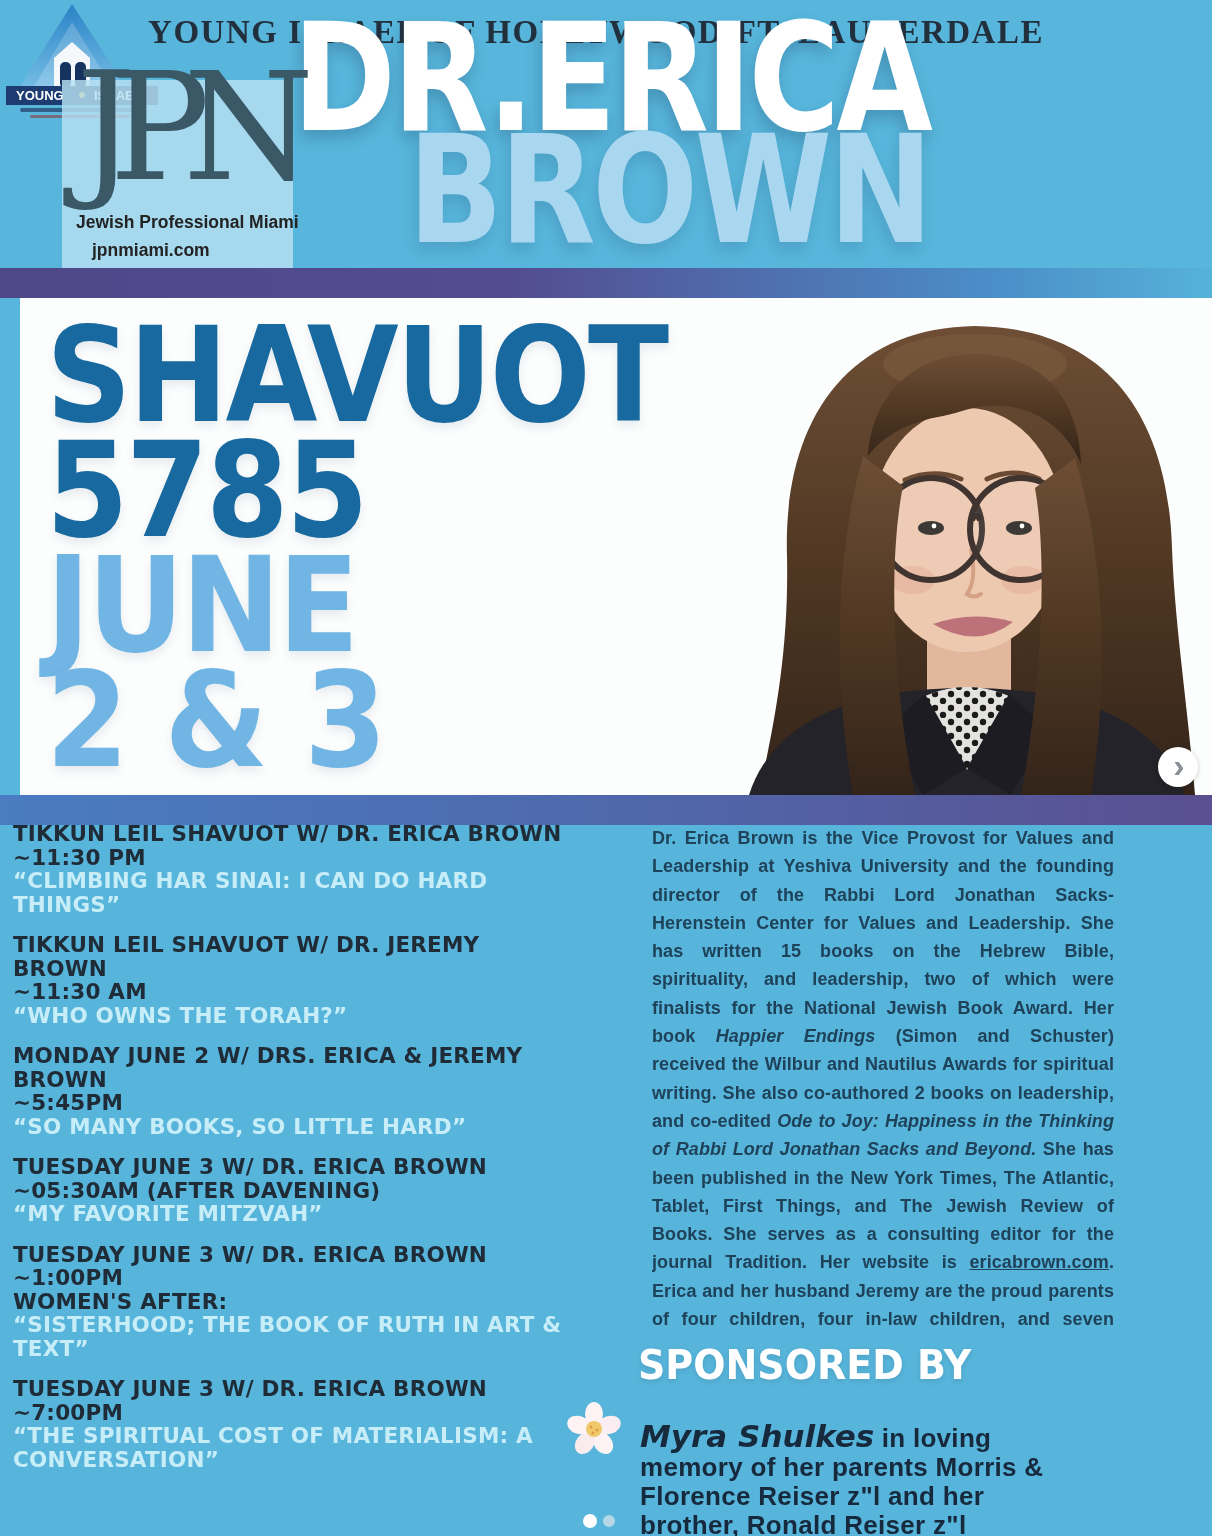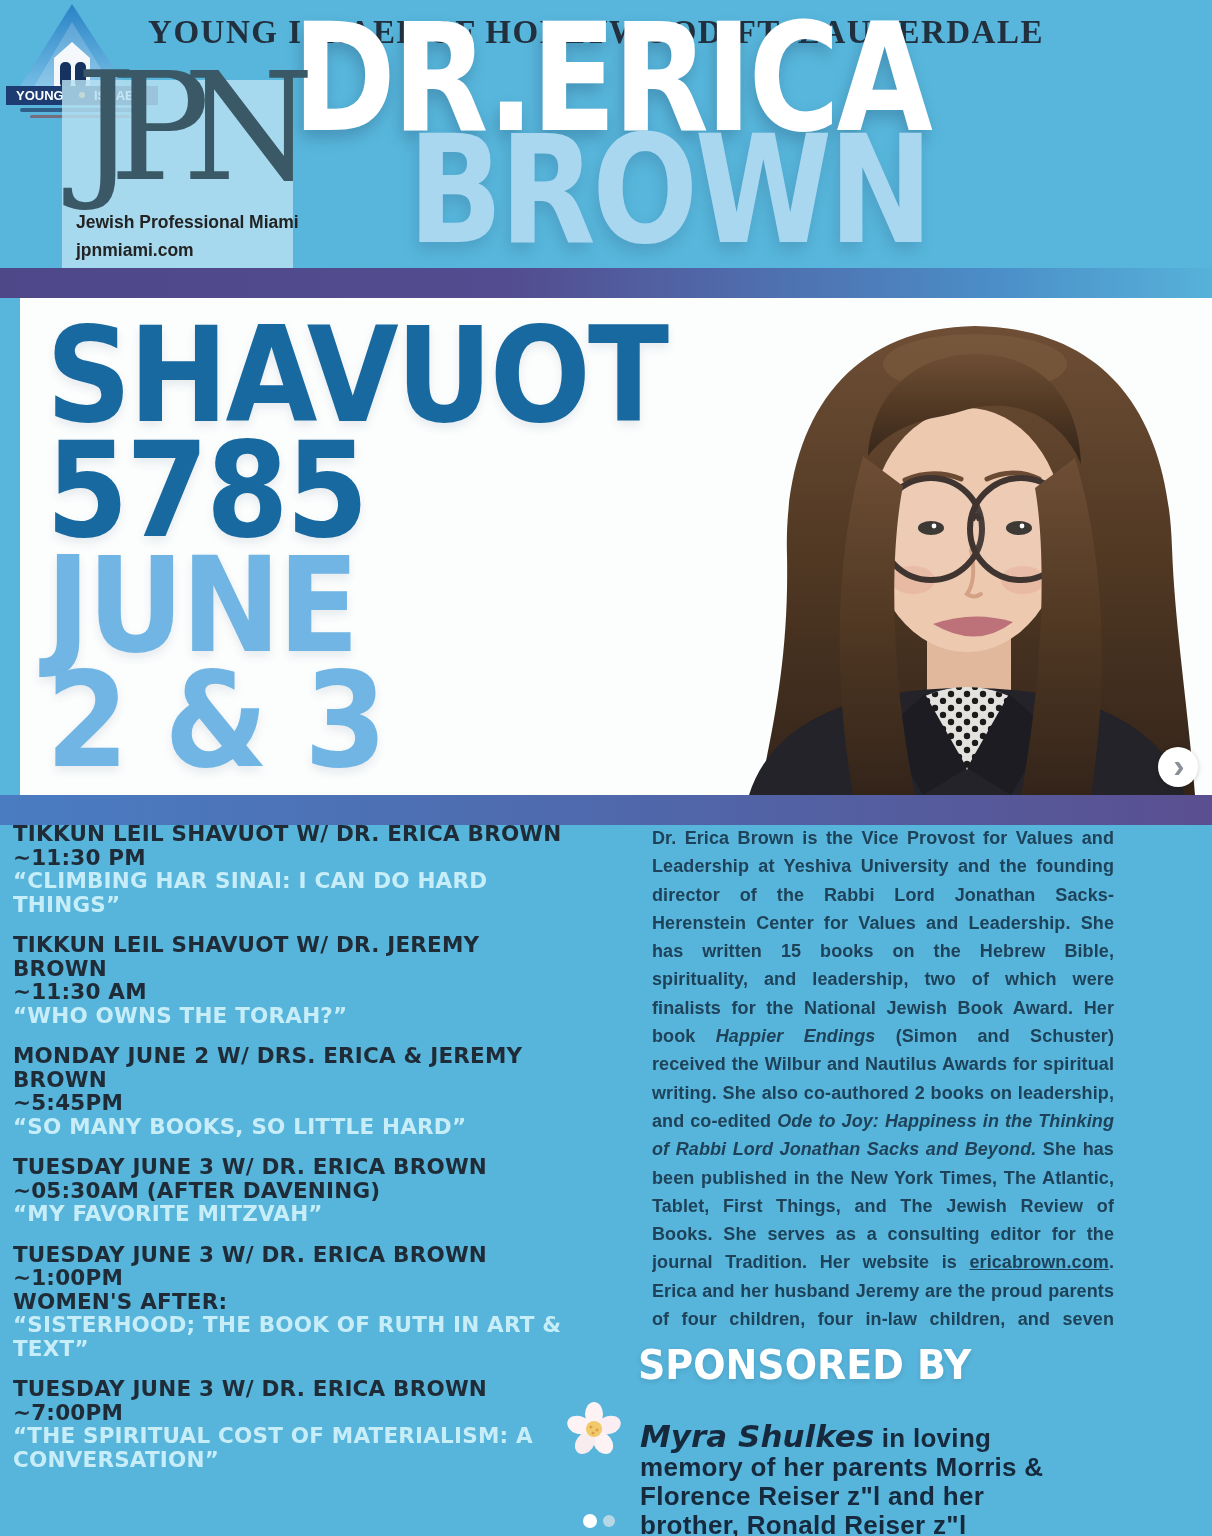--- a/index.html
+++ b/index.html
@@ -86,21 +86,21 @@
   .watermark{
     position:absolute;left:62px;top:80px;width:231px;height:188px;
     background:rgba(183,224,241,.82);z-index:4;padding-left:14px;
   }
   .wm-logo{
     position:absolute;left:14px;top:-28px;
     font-family:"DejaVu Serif","Liberation Serif",serif;font-size:150px;line-height:150px;
     letter-spacing:-.18em;color:#3b5866;
   }
   .wm-line1{position:absolute;left:14px;top:132px;font-size:17.5px;font-weight:bold;color:#232323;white-space:nowrap;}
-  .wm-line2{position:absolute;left:14px;top:160px;font-size:17.5px;font-weight:bold;color:#232323;}
+  .wm-line2{position:absolute;left:30px;top:160px;font-size:17.5px;font-weight:bold;color:#232323;}
   
   .yi-logo{position:absolute;left:6px;top:2px;width:152px;height:120px;z-index:2;}
   
   .dots{position:absolute;left:583px;top:1514px;display:flex;gap:6px;align-items:center;z-index:6;}
   .dot{width:12px;height:12px;border-radius:50%;background:#b6d7e6;cursor:pointer;}
   .dot.active{width:14px;height:14px;background:#ffffff;}
 </style>
 </head>
 <body>
 

